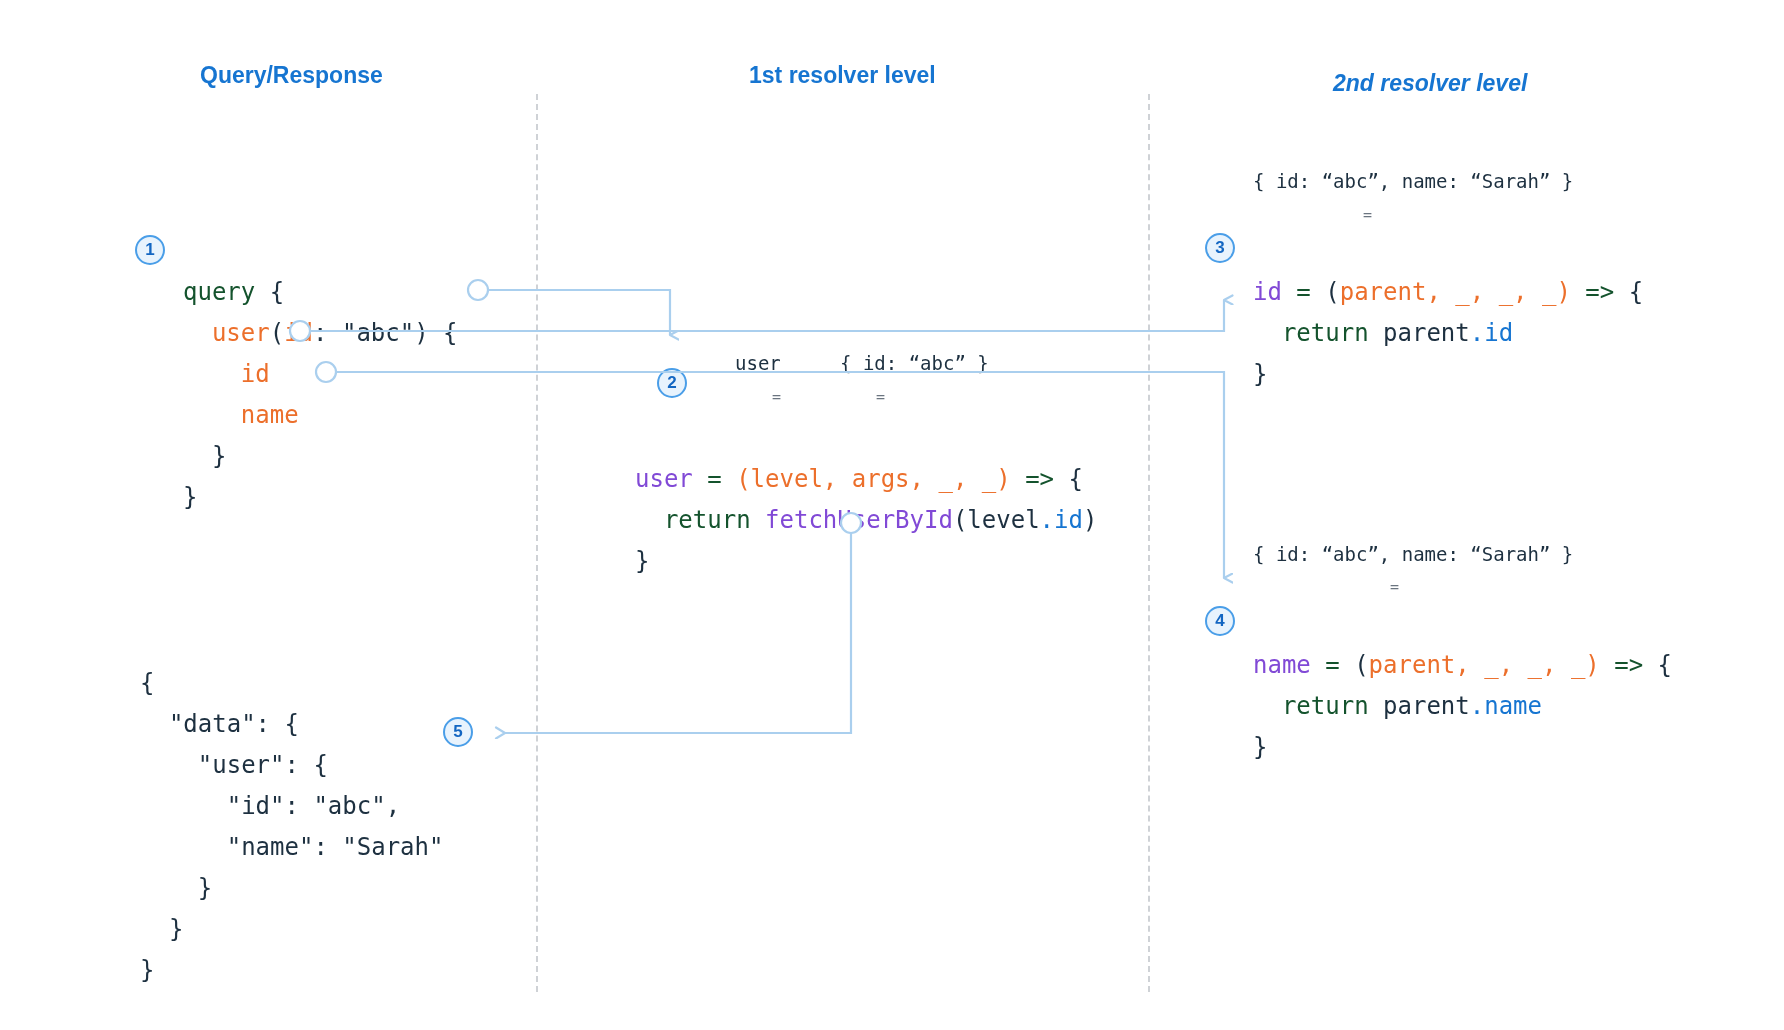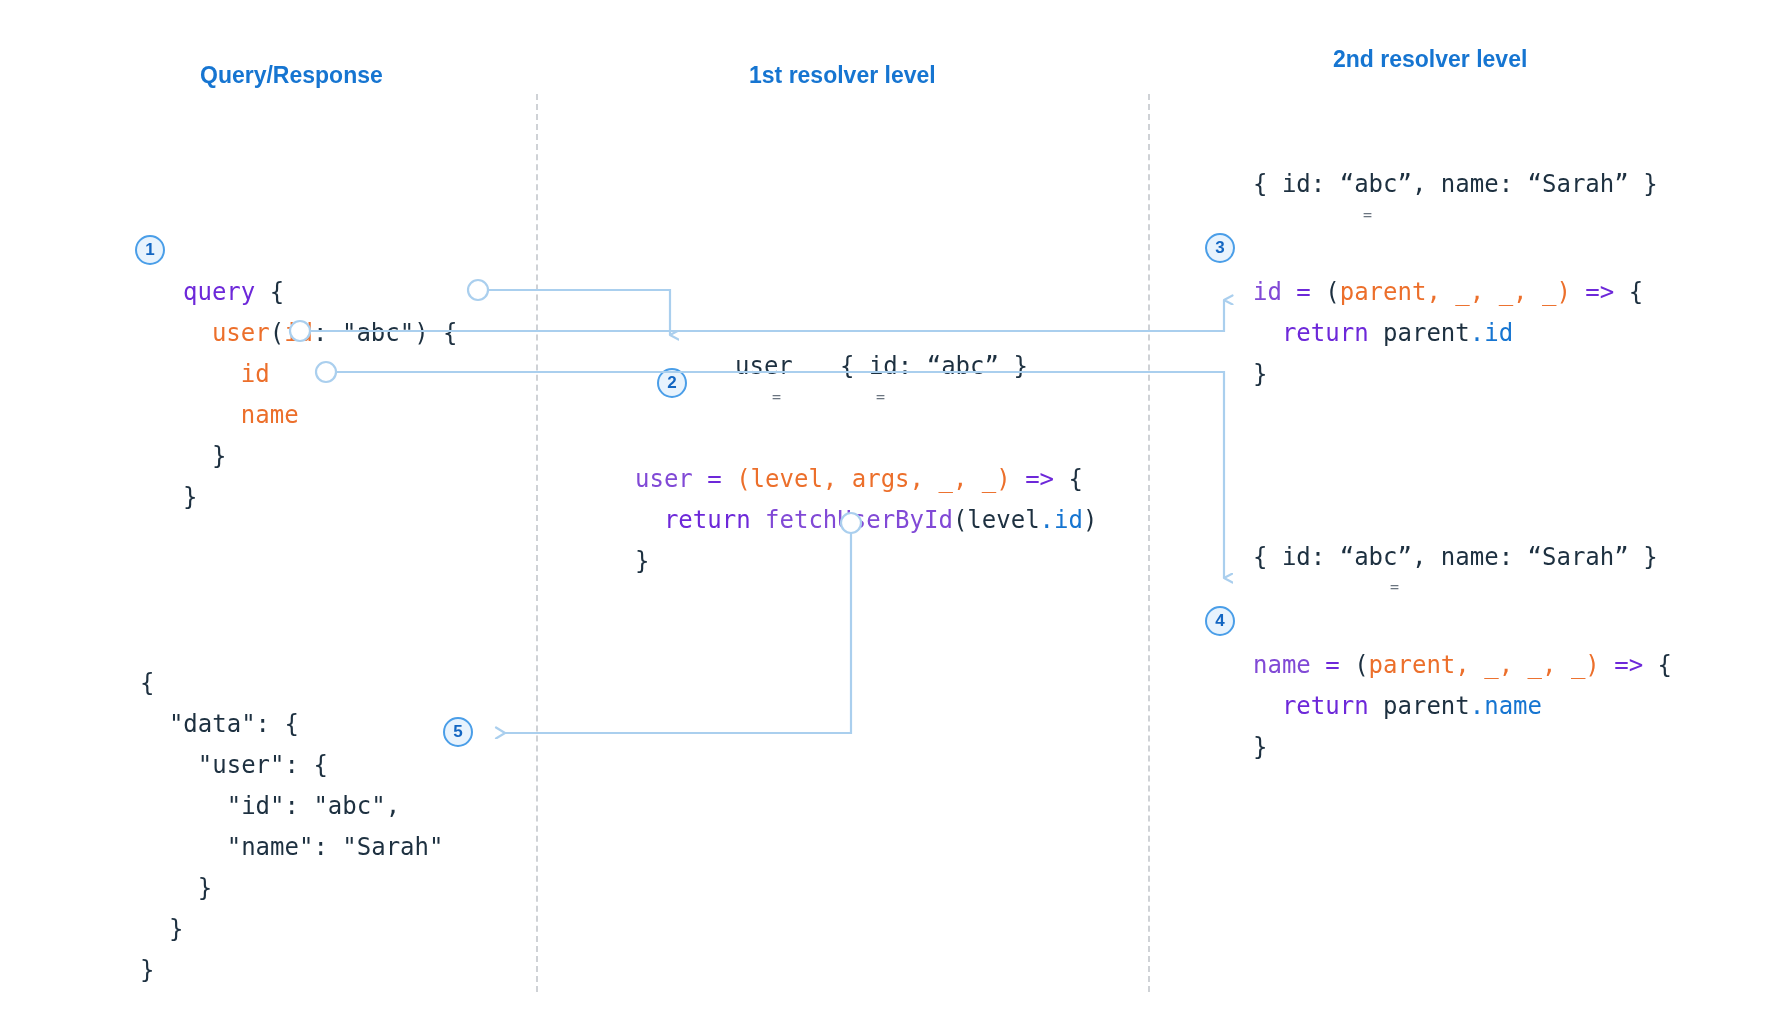--- a/index.html
+++ b/index.html
@@ -19,21 +19,21 @@
   .col-title {
     position: absolute;
     font-family: "Liberation Sans", sans-serif;
     font-weight: bold;
     font-size: 23px;
     color: #1675d1;
     white-space: nowrap;
   }
   #title-query   { left: 200px;  top: 62px; }
   #title-r1      { left: 749px;  top: 62px; }
-  #title-r2      { left: 1333px; top: 46px; }
+  #title-r2      { left: 1333px; top: 70px; font-style: italic; }
 
   
   .divider {
     position: absolute;
     top: 94px;
     width: 0;
     height: 898px;
     border-left: 2px dashed #cfd2d6;
   }
   #divider-1 { left: 536px; }
@@ -41,32 +41,32 @@
 
   
   .code {
     position: absolute;
     font-family: "DejaVu Sans Mono", monospace;
     font-size: 24px;
     line-height: 41px;
     white-space: pre;
     color: #1d3040;
   }
-  .kw       { color: #6d28d9; }      
+  .kw       { color: #14532d; }      
   .field    { color: #ec6f2b; }      
   .punct    { color: #1d3040; }      
   .fn       { color: #8149d6; }      
   .prop     { color: #1675d1; text-align: center; }      
   .plain    { color: #1d3040; }
 
   
   .value {
     position: absolute;
     font-family: "DejaVu Sans Mono", monospace;
-    font-size: 24px;
+    font-size: 19px;
     color: #1d3040;
     white-space: nowrap;
   }
   .eq-mark {
     position: absolute;
     font-family: "DejaVu Sans Mono", monospace;
     font-size: 15px;
     color: #6b7580;
     letter-spacing: -1px;
   }

